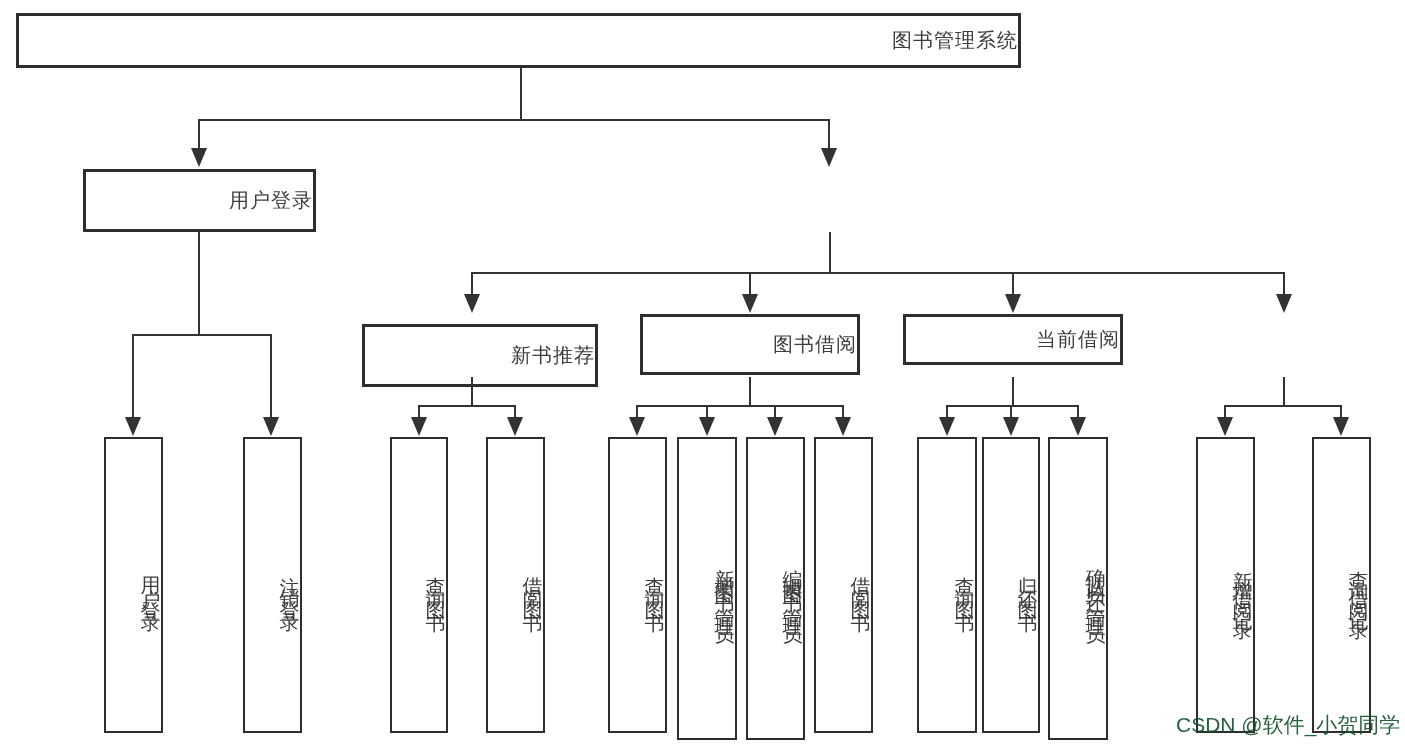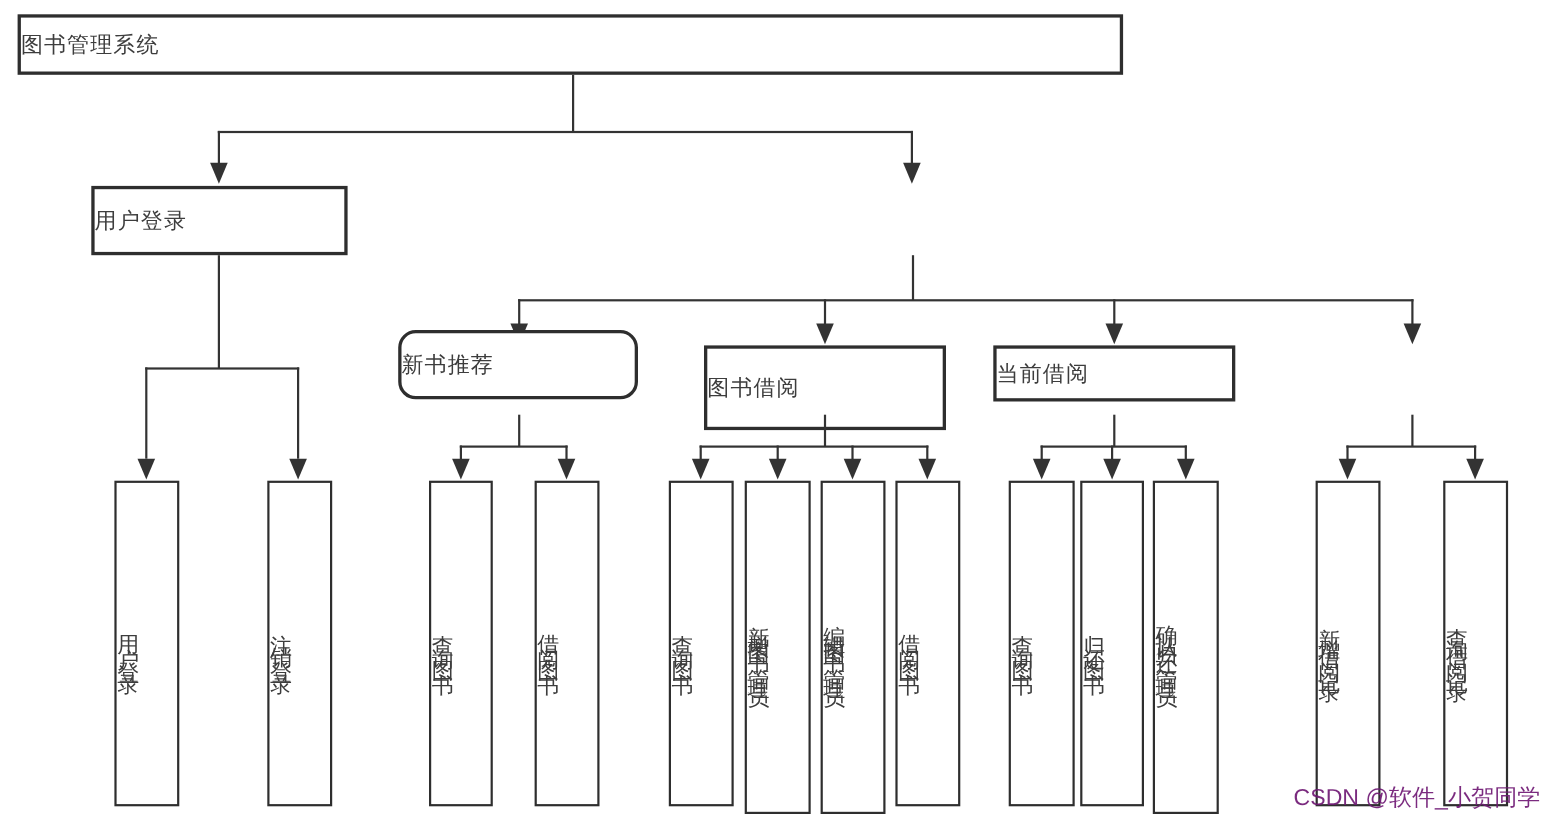--- a/index.html
+++ b/index.html
@@ -3,41 +3,41 @@
 <meta charset="utf-8">
 <style>
   html,body { margin:0; padding:0; background:#ffffff; }
   #canvas {
     position:relative; width:1405px; height:747px; background:#ffffff;
     font-family:"Liberation Sans","DejaVu Sans",sans-serif; overflow:hidden;
   }
   .box {
     position:absolute; box-sizing:border-box; background:#ffffff;
     border:3px solid #2e2e2e; color:#3d3d3d;
-    display:flex; align-items:center; justify-content:flex-start;
+    display:flex; align-items:center; justify-content:flex-end;
   }
   .hbox { font-size:20px; letter-spacing:1px; }
   .vbox { border-width:2px; }
   .vbox span {
     writing-mode:vertical-rl; text-orientation:mixed;
     font-size:20px; line-height:1; color:#3d3d3d;
   }
   .ls12 span { letter-spacing:12px; }
   .ls10 span { letter-spacing:10px; }
   .ls8  span { letter-spacing:8px;  }
   .vl { position:absolute; width:2px;  background:#333333; }
   .hl { position:absolute; height:2px; background:#333333; }
   .ar {
     position:absolute; width:0; height:0;
     border-left:8px solid transparent; border-right:8px solid transparent;
     border-top:19px solid #333333;
   }
   .watermark {
     position:absolute; left:1176px; top:711px; z-index:10;
-    font-size:21px; color:#701a75; opacity:0.92; white-space:nowrap;
+    font-size:21px; color:#14532d; opacity:0.92; white-space:nowrap;
   }
 </style>
 </head>
 <body>
 
 <div id="canvas">
 
   <div class="box hbox" style="left:16px;top:13px;width:1005px;height:55px;">
     <span>图书管理系统</span>
   </div>
@@ -64,24 +64,24 @@
   <div class="hl" style="left:471px;top:272px;width:814px;"></div>
   <div class="vl" style="left:471px;top:272px;height:23px;"></div>
   <div class="ar" style="left:464px;top:294px;"></div>
   <div class="vl" style="left:749px;top:272px;height:23px;"></div>
   <div class="ar" style="left:742px;top:294px;"></div>
   <div class="vl" style="left:1012px;top:272px;height:23px;"></div>
   <div class="ar" style="left:1005px;top:294px;"></div>
   <div class="vl" style="left:1283px;top:272px;height:23px;"></div>
   <div class="ar" style="left:1276px;top:294px;"></div>
 
-  <div class="box hbox" style="left:362px;top:300px;width:218px;height:63px;border-radius:16px;">
+  <div class="box hbox" style="left:362px;top:324px;width:236px;height:63px;">
     <span>新书推荐</span>
   </div>
-  <div class="box hbox" style="left:640px;top:314px;width:220px;height:77px;">
+  <div class="box hbox" style="left:640px;top:314px;width:220px;height:61px;">
     <span>图书借阅</span>
   </div>
   <div class="box hbox" style="left:903px;top:314px;width:220px;height:51px;">
     <span>当前借阅</span>
   </div>
 
   <div class="vl" style="left:471px;top:377px;height:29px;"></div>
   <div class="hl" style="left:418px;top:405px;width:98px;"></div>
   <div class="vl" style="left:418px;top:405px;height:13px;"></div>
   <div class="ar" style="left:411px;top:417px;"></div>

